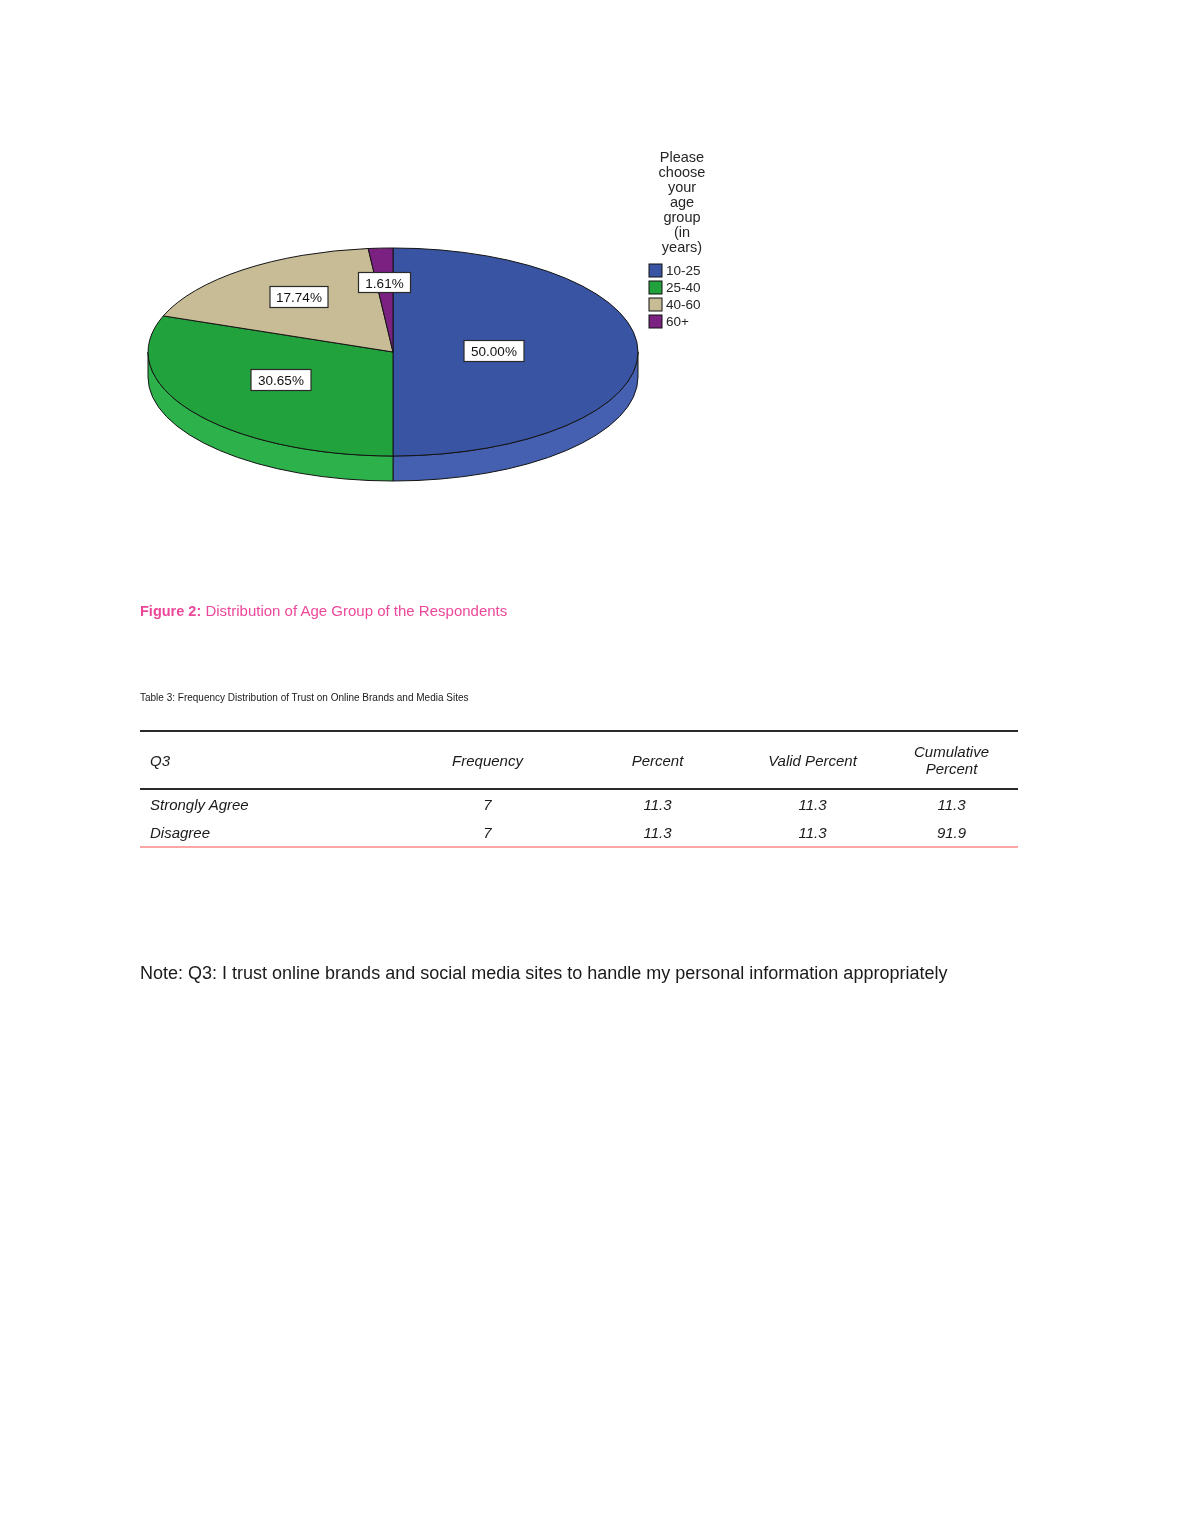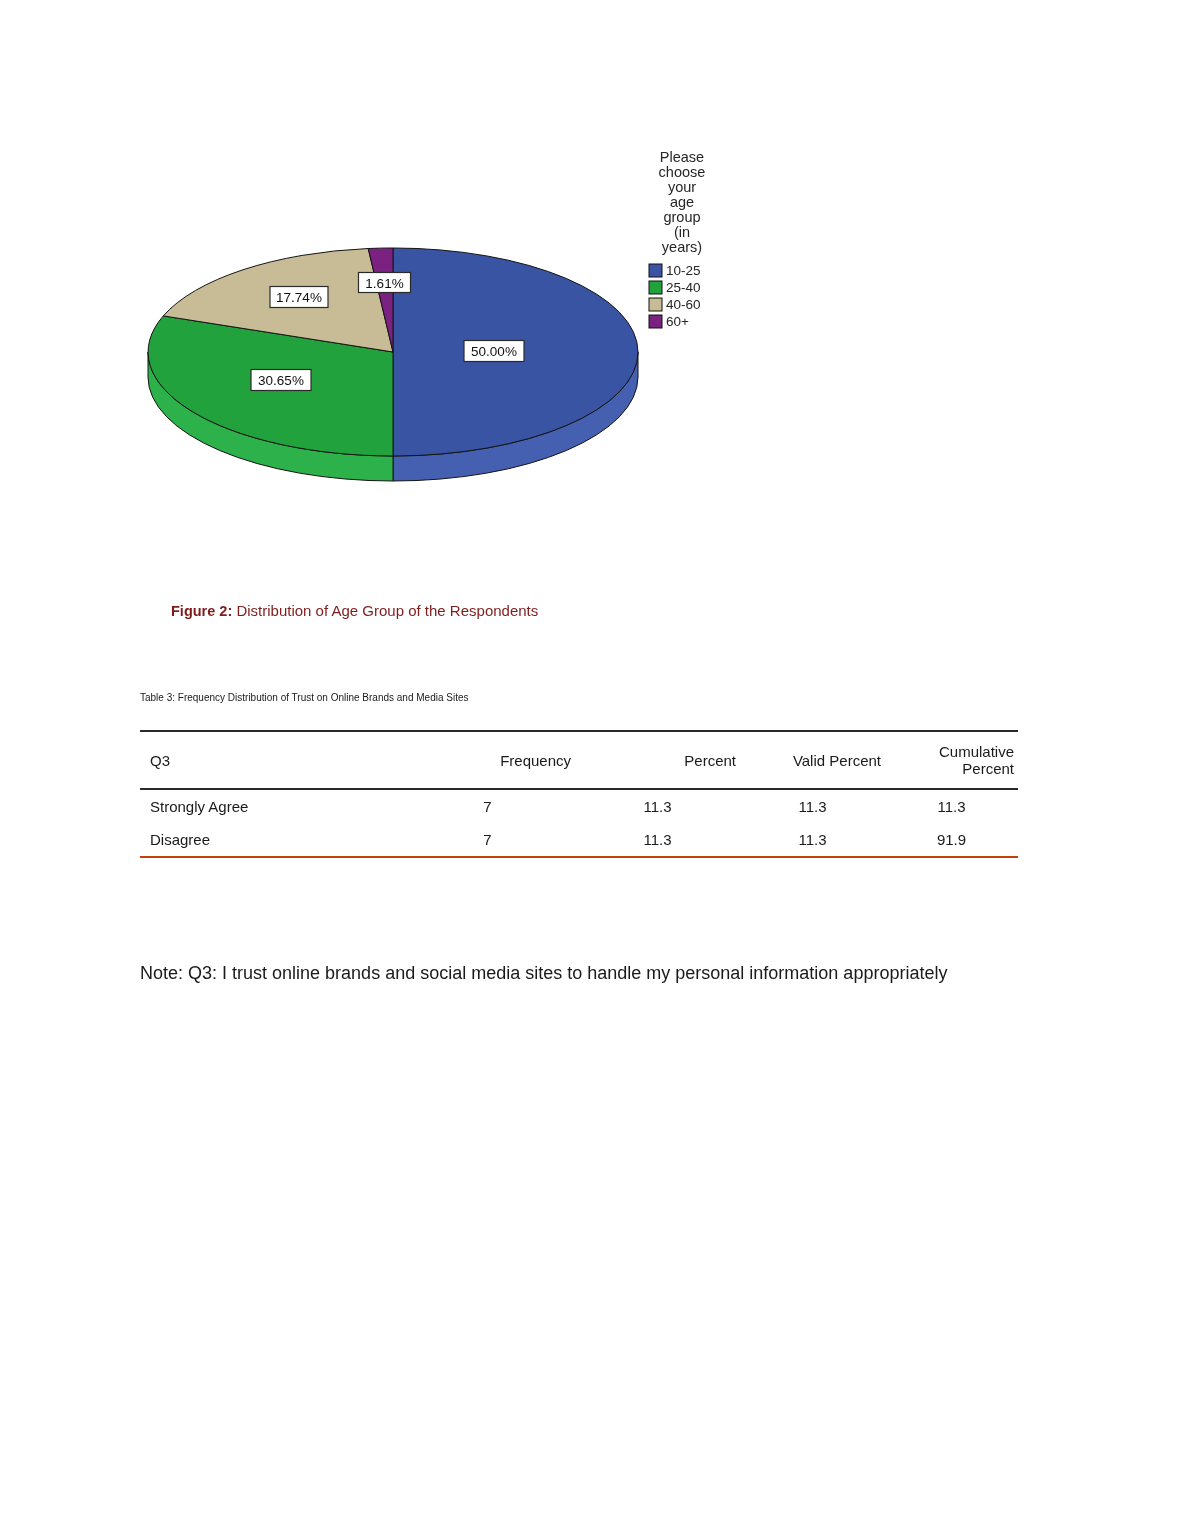--- a/index.html
+++ b/index.html
@@ -46,59 +46,59 @@
     font-size: 13.5px;
     fill: #262626;
   }
 
   
   .figure-caption {
     position: absolute;
     left: 140px;
     top: 602px;
     font-size: 15px;
-    color: #7f1d1d;
-    margin-left: 31px;
+    color: #ec4899;
   }
   .figure-caption .fig-label { font-weight: bold; font-size: 14.5px; }
   .table-title {
     position: absolute;
     left: 140px;
     top: 692px;
     font-size: 10px;
     color: #1a1a1a;
   }
 
   
   .freq-table {
     position: absolute;
     left: 140px;
     top: 730px;
     width: 878px;
     border-collapse: collapse;
     font-size: 15px;
     color: #1a1a1a;
     border-top: 2px solid #2a2a2a;
-    border-bottom: 2px solid #c2410c;
+    border-bottom: 2px solid #fca5a5;
+    font-style: italic;
   }
   .freq-table th {
     font-weight: normal;
     height: 58px;
     vertical-align: middle;
     border-bottom: 2px solid #2a2a2a;
-    text-align: right;
+    text-align: center;
     padding: 0 4px;
   }
   .freq-table th.col-q3 { text-align: left; padding-left: 10px; }
   .freq-table th.col-cum { width: 133px; margin-top: 25px; }
   .freq-table td {
     height: 29px;
     text-align: center;
     vertical-align: middle;
-    padding: 8px 4px;
+    padding: 0 4px;
   }
   .freq-table td.cell-label { text-align: left; padding-left: 10px; }
   .col-q3   { width: 260px; }
   .col-freq { width: 175px; }
   .col-pct  { width: 165px; }
   .col-vpct { width: 145px; }
 
   .table-note {
     position: absolute;
     left: 140px;

